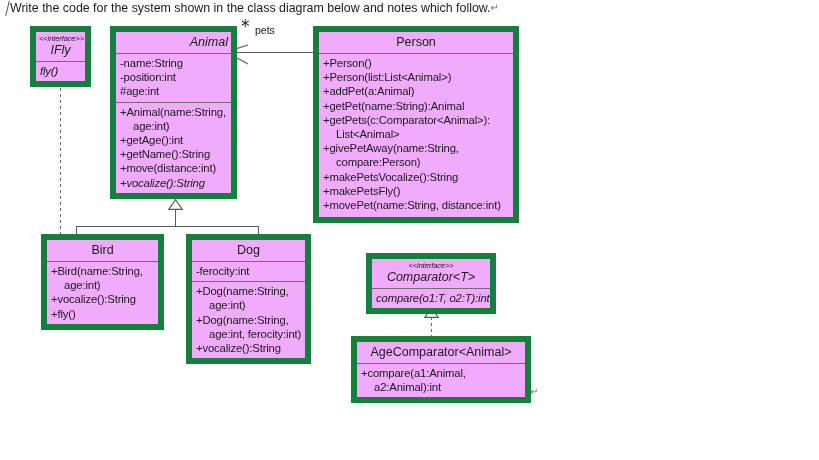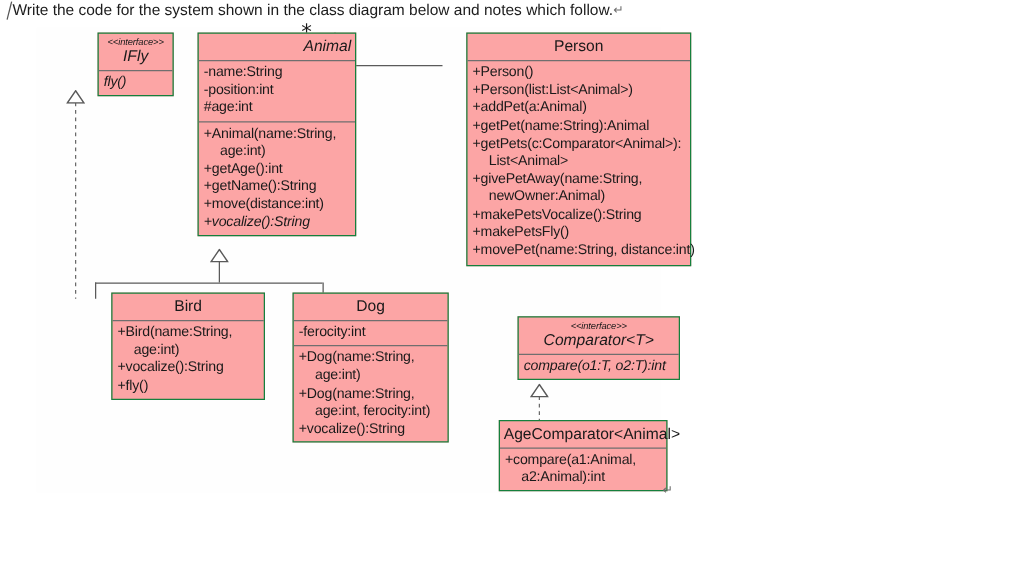--- a/index.html
+++ b/index.html
@@ -55,24 +55,23 @@
     left: 29px;
     top: 22px;
     width: 500px;
     height: 372px;
     background: #fefefe;
   }
 
   
   .uml-box {
     position: absolute;
-    background: #fca5a5;
-    border: 1px solid #15803d;
+    background: #f0abfc;
+    border: 6px solid #15803d;
     box-sizing: border-box;
-    margin-left: 48px;
   }
   .uml-compartment {
     box-sizing: border-box;
     padding: 2px 4px 3px 4px;
   }
   .uml-compartment + .uml-compartment {
     border-top: 1px solid #6f6f6f;
   }
   .uml-title {
     text-align: center;
@@ -201,31 +200,31 @@
     <div class="uml-compartment">
       <div class="member">+Animal(name:String,</div>
       <div class="member cont">age:int)</div>
       <div class="member">+getAge():int</div>
       <div class="member">+getName():String</div>
       <div class="member">+move(distance:int)</div>
       <div class="member abstract">+vocalize():String</div>
     </div>
   </div>
 
-  <div class="uml-box" style="left:296px; top:4px; width:180px;">
+  <div class="uml-box" style="left:284px; top:4px; width:206px;">
     <div class="uml-compartment uml-title">Person</div>
     <div class="uml-compartment" style="padding-bottom:5px;">
       <div class="member">+Person()</div>
       <div class="member">+Person(list:List&lt;Animal&gt;)</div>
       <div class="member">+addPet(a:Animal)</div>
       <div class="member">+getPet(name:String):Animal</div>
       <div class="member">+getPets(c:Comparator&lt;Animal&gt;):</div>
       <div class="member cont">List&lt;Animal&gt;</div>
       <div class="member">+givePetAway(name:String,</div>
-      <div class="member cont">newOwner:Animal)</div>
+      <div class="member cont">compare:Person)</div>
       <div class="member">+makePetsVocalize():String</div>
       <div class="member">+makePetsFly()</div>
       <div class="member">+movePet(name:String, distance:int)</div>
     </div>
   </div>
 
   <div class="uml-box" style="left:12px; top:212px; width:123px;">
     <div class="uml-compartment uml-title">Bird</div>
     <div class="uml-compartment">
       <div class="member">+Bird(name:String,</div>
@@ -252,21 +251,21 @@
   <div class="uml-box" style="left:337px; top:231px; width:130px;">
     <div class="uml-compartment uml-title">
       <span class="stereotype">&lt;&lt;interface&gt;&gt;</span>
       <span class="iname">Comparator&lt;T&gt;</span>
     </div>
     <div class="uml-compartment">
       <div class="member abstract">compare(o1:T, o2:T):int</div>
     </div>
   </div>
 
-  <div class="uml-box" style="left:322px; top:314px; width:135px;">
+  <div class="uml-box" style="left:322px; top:314px; width:180px;">
     <div class="uml-compartment uml-title">AgeComparator&lt;Animal&gt;</div>
     <div class="uml-compartment">
       <div class="member">+compare(a1:Animal,</div>
       <div class="member cont">a2:Animal):int</div>
     </div>
   </div>
 
 </div>
 
 <div class="pilcrow" style="position:absolute; left:530px; top:386px;">↵</div>

